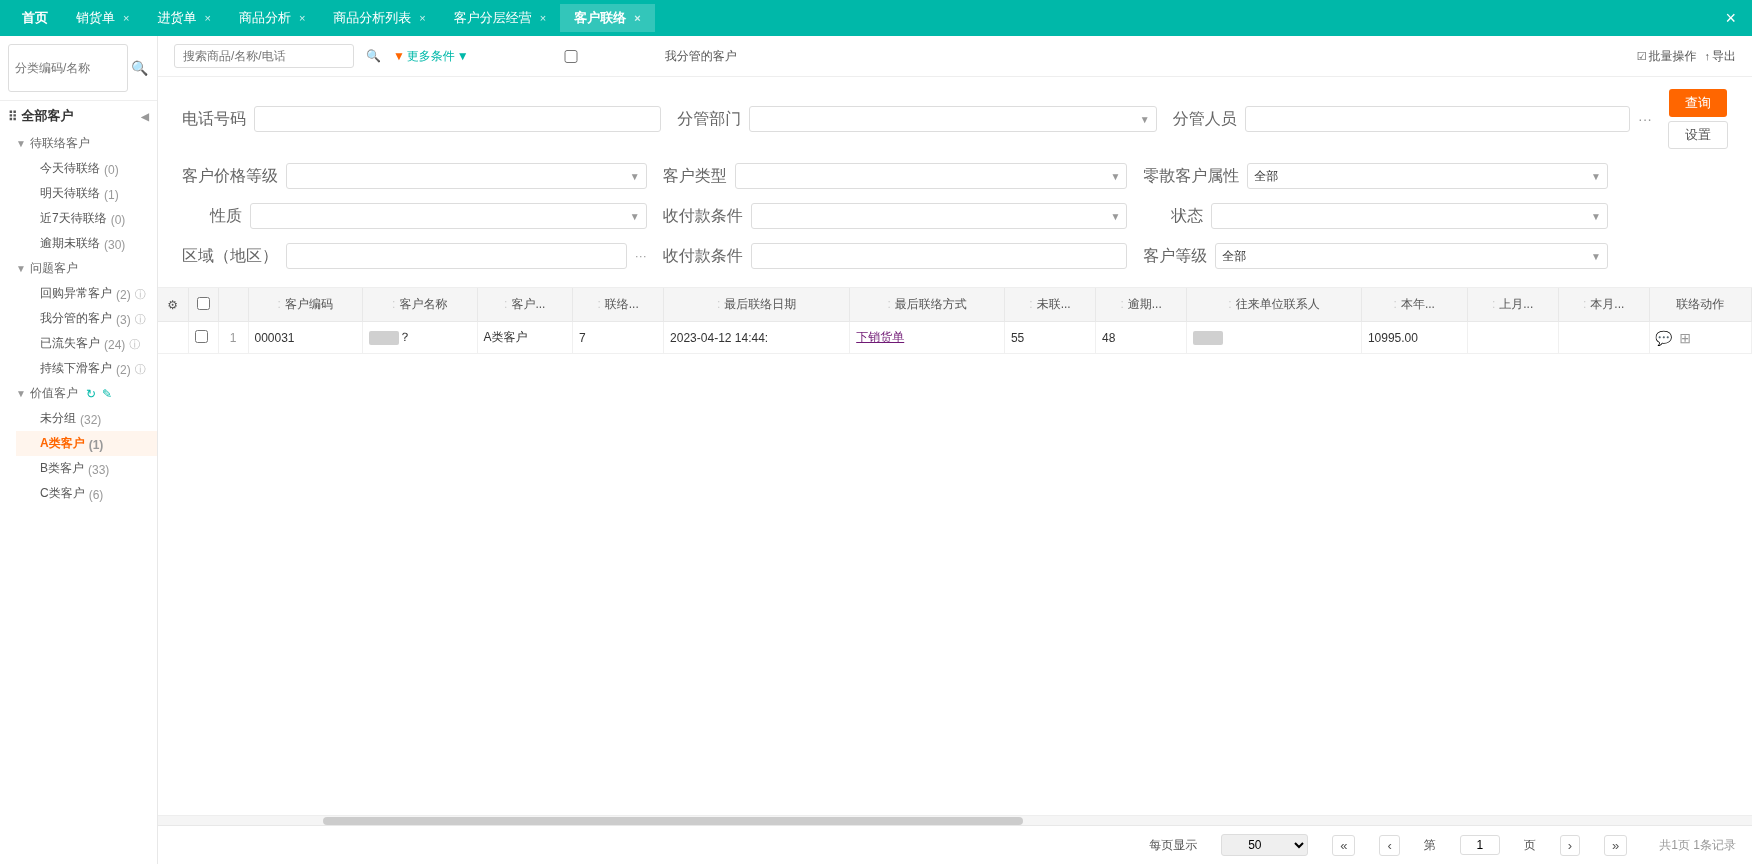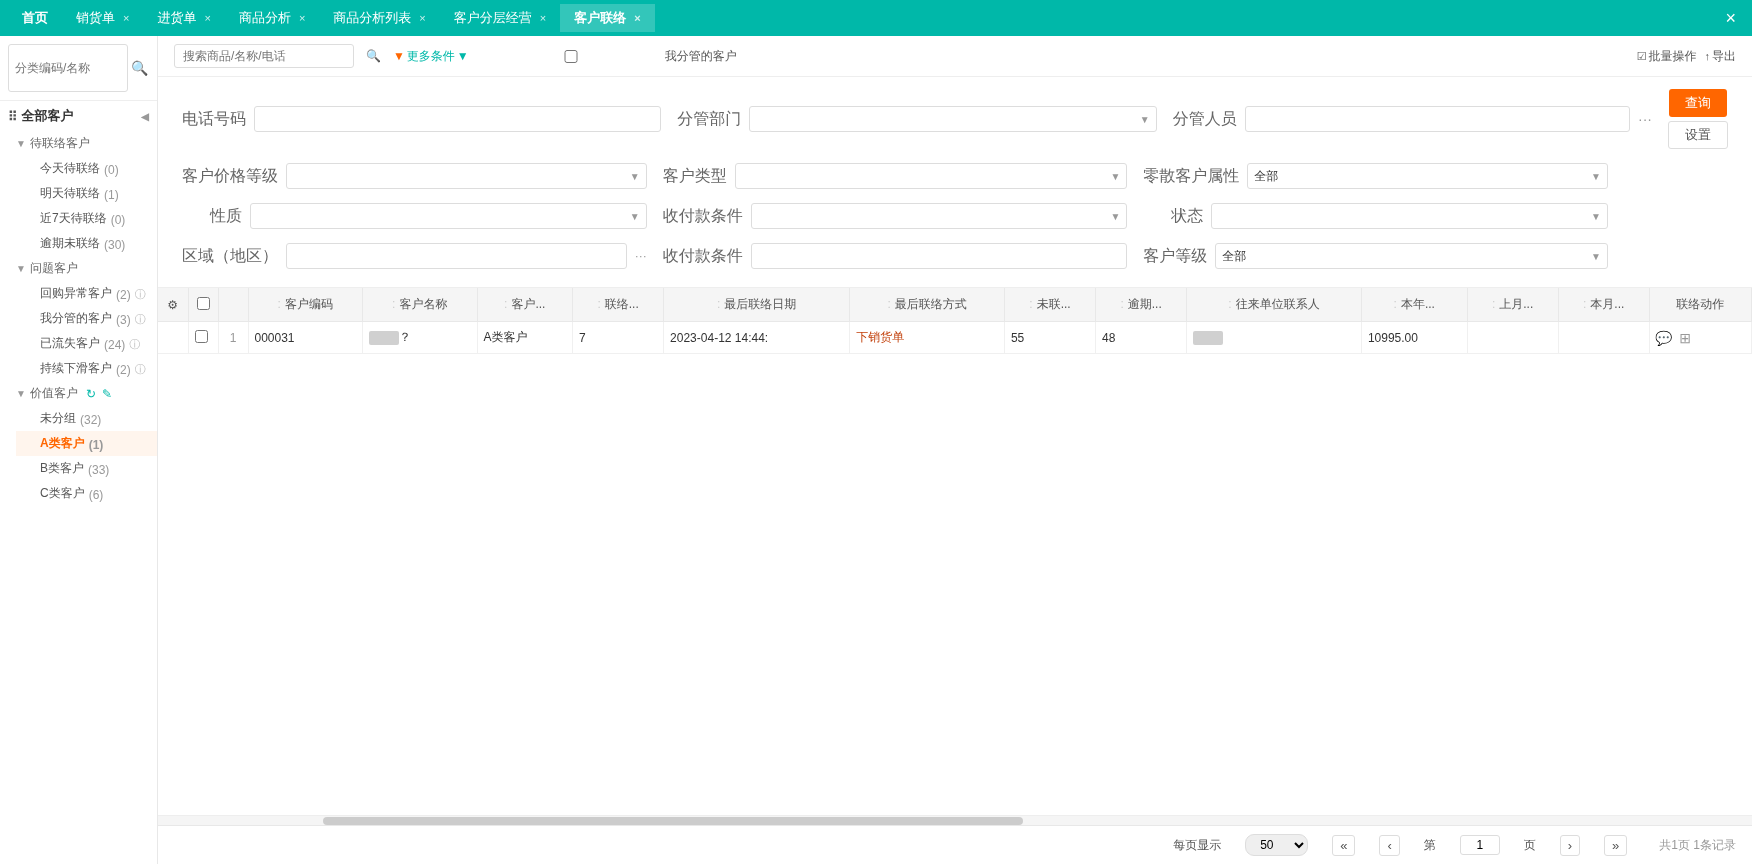--- a/index.html
+++ b/index.html
@@ -253,42 +253,42 @@
     td {
       padding: 7px 6px;
       border-bottom: 1px solid #f0f0f0;
       border-right: 1px solid #f0f0f0;
       color: #333;
       white-space: nowrap;
     }
     .th-gear { width: 30px; text-align: center; }
     .th-checkbox { width: 30px; text-align: center; }
     .row-num { color: #999; text-align: center; }
-    .link-text { color: #c2410c; cursor: pointer; }
+    .link-text { color: #701a75; cursor: pointer; text-decoration: underline; }
     .gray-block { display: inline-block; width: 30px; height: 14px; background: #d0d0d0; border-radius: 2px; vertical-align: middle; }
     .action-icons { display: flex; gap: 6px; align-items: center; }
     .action-icon { color: #999; cursor: pointer; font-size: 14px; }
 
     
     .pagination-bar {
       background: #fff;
       border-top: 1px solid #e8e8e8;
       padding: 8px 16px;
       display: flex;
       align-items: center;
       justify-content: flex-end;
       gap: 24px;
       font-size: 12px;
       color: #555;
     }
     .page-size-label { color: #555; }
     .page-size-select {
       border: 1px solid #ddd;
-      border-radius: 9px;
-      padding: 2px 10px;
+      border-radius: 3px;
+      padding: 2px 22px;
       font-size: 12px;
       outline: none;
     }
     .page-btn {
       border: 1px solid #ddd;
       background: #fff;
       border-radius: 3px;
       padding: 2px 7px;
       cursor: pointer;
       color: #555;

